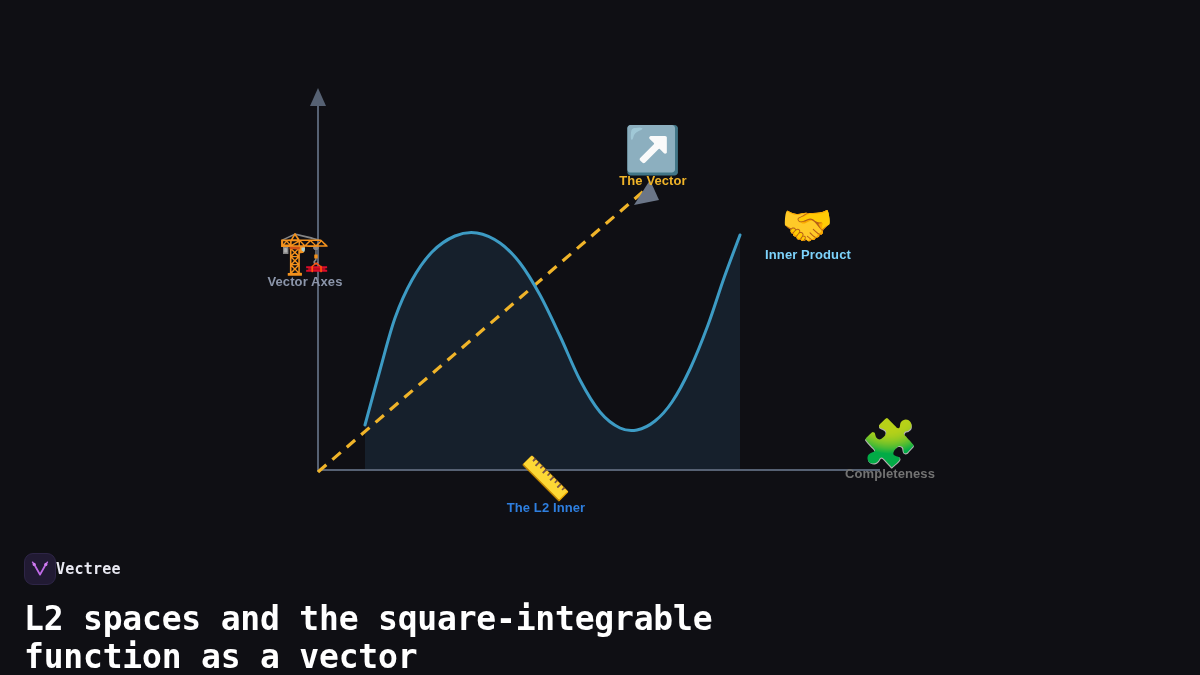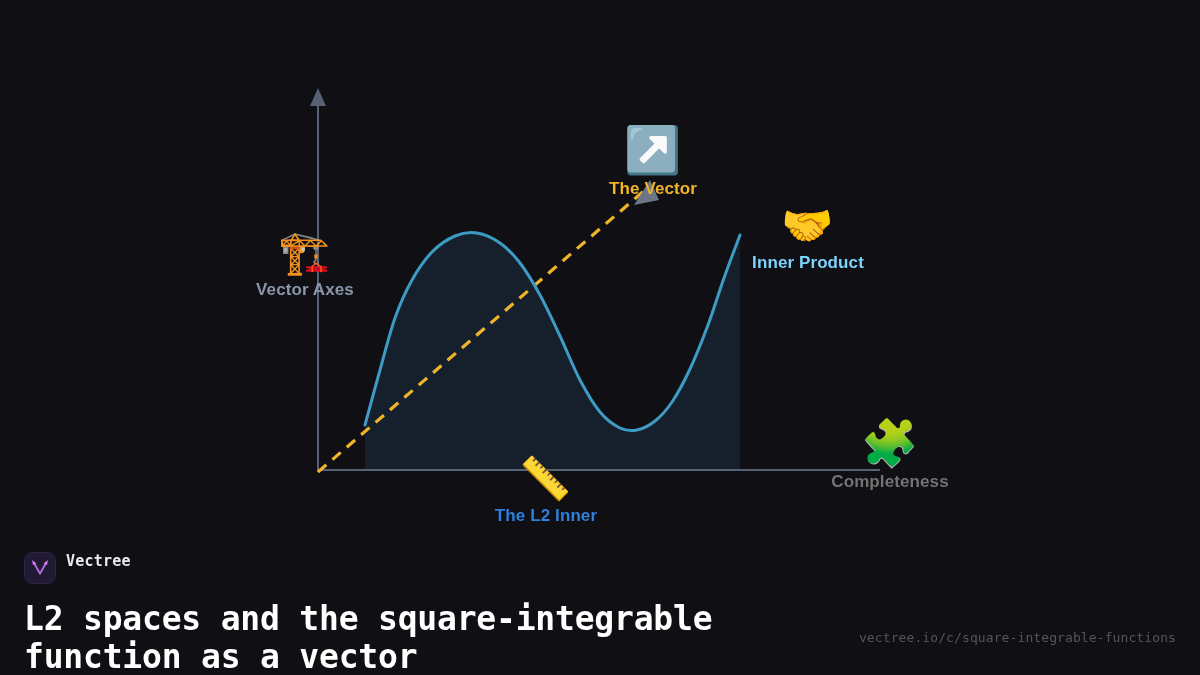--- a/index.html
+++ b/index.html
@@ -49,22 +49,21 @@
     user-select: none;
   }
 
   .node .glyph {
     font-family: "DejaVu Sans", sans-serif;
     line-height: 1;
     display: block;
   }
 
   .node .cap {
-    margin-top: 6px;
-    font-size: 17px;
+    font-size: 13px;
     font-weight: bold;
     letter-spacing: 0.1px;
     white-space: nowrap;
   }
 
   
   #node-basis-axes   { left: 225px; top: 232px; }
   #node-the-vector   { left: 573px; top: 127px; }
   #node-inner-product{ left: 728px; top: 205px; }
   #node-l2-norm      { left: 466px; top: 458px; }
@@ -81,21 +80,21 @@
     position: absolute;
     left: 0;
     bottom: 0;
     width: 1200px;
     height: 135px;
     padding: 12px 24px 16px 24px;
   }
 
   .brand {
     display: flex;
-    gap: 10px;
+    align-items: center;
     height: 34px;
   }
 
   .brand-logo {
     width: 32px;
     height: 32px;
     border-radius: 9px;
     background: #211a33;
     border: 1px solid #2e2547;
     display: flex;
@@ -200,17 +199,16 @@
           <path d="M15.8 5.4 L17.4 3.2" fill="none" stroke="#c06ae8" stroke-width="1.5" stroke-linecap="round"></path>
           <circle cx="4.2" cy="5.4" r="1.6" fill="#d07ef0"></circle>
           <circle cx="15.8" cy="5.4" r="1.6" fill="#d07ef0"></circle>
         </svg>
       </div>
       <span class="brand-name">Vectree</span>
     </div>
 
     <div class="headline">L2 spaces and the square-integrable function as a vector</div>
 
-    <div class="url">vectree.io/c/square-integrable-functions</div>
 
   </div>
 
 </div>
 
 </body></html>

